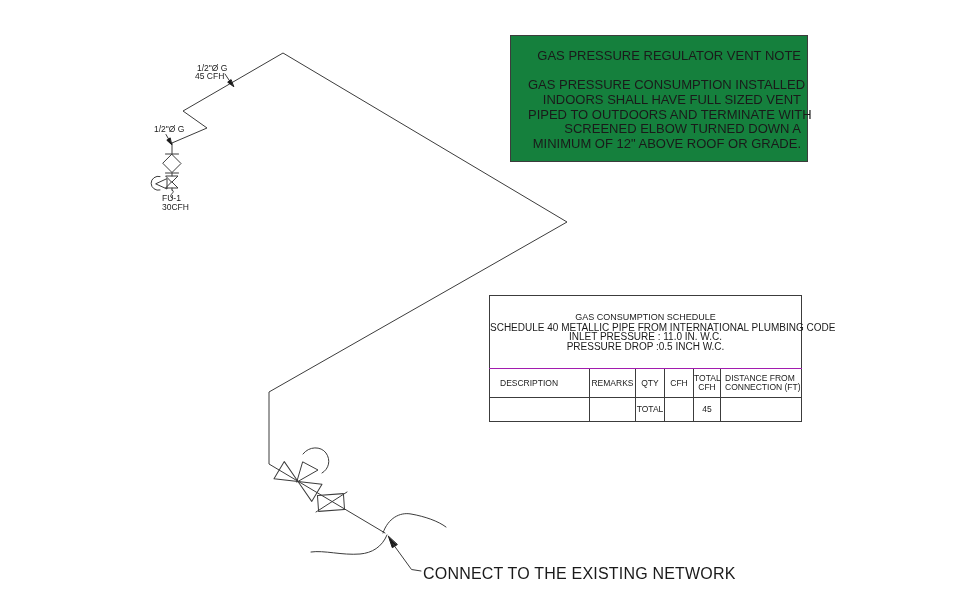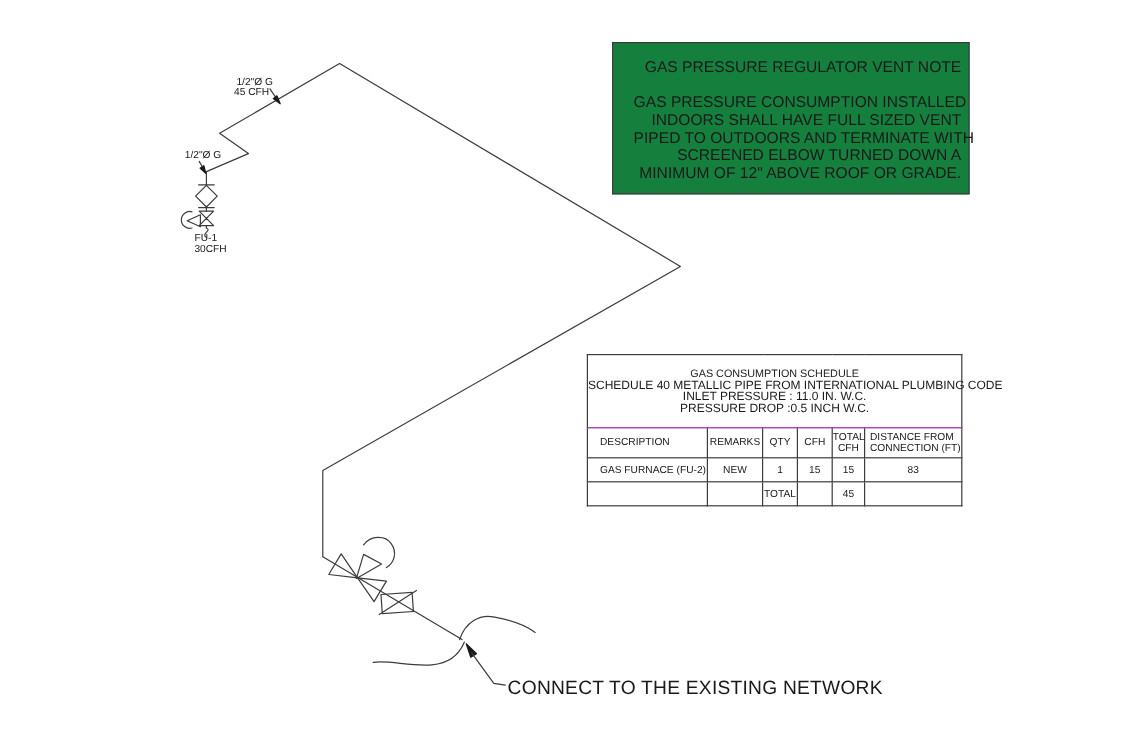--- a/index.html
+++ b/index.html
@@ -127,28 +127,20 @@
         </td>
       </tr>
       <tr class="hdr">
         <td class="left">DESCRIPTION</td>
         <td>REMARKS</td>
         <td>QTY</td>
         <td>CFH</td>
         <td>TOTAL CFH</td>
         <td class="dist-h">DISTANCE FROM CONNECTION (FT)</td>
       </tr>
-      <tr class="r1">
-        <td class="left">GAS FURNACE (FU-2)</td>
-        <td>NEW</td>
-        <td>1</td>
-        <td>15</td>
-        <td>15</td>
-        <td>83</td>
-      </tr>
       <tr class="r3">
         <td></td>
         <td></td>
         <td>TOTAL</td>
         <td></td>
         <td>45</td>
         <td></td>
       </tr>
     </tbody>
   </table>

